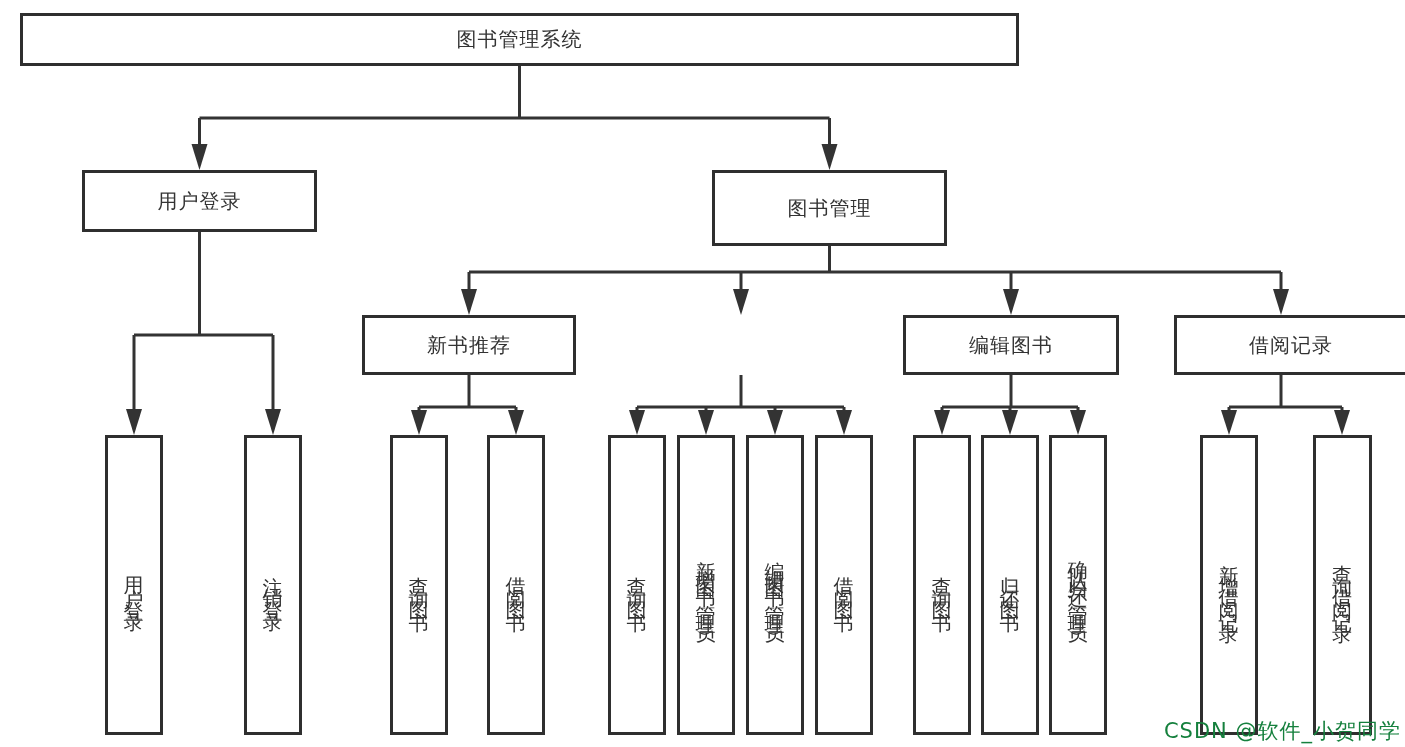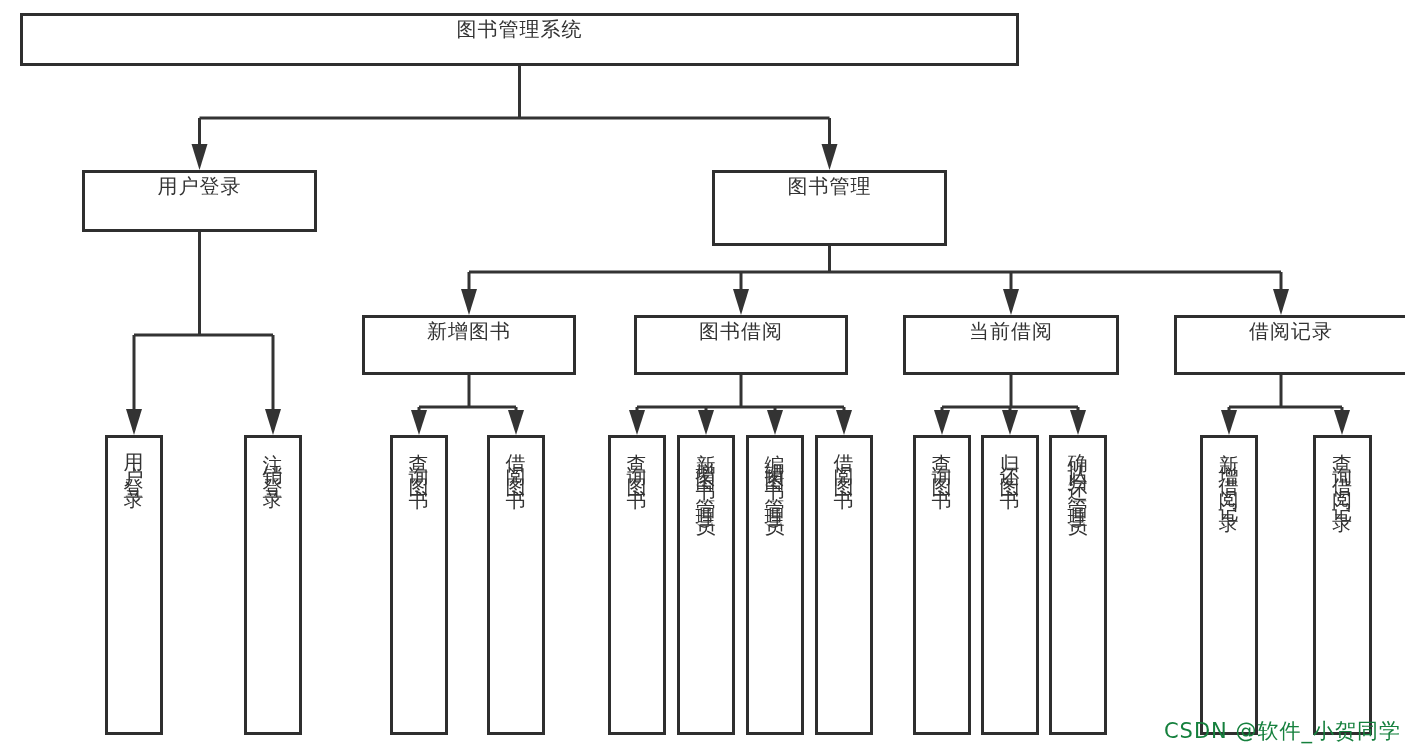--- a/index.html
+++ b/index.html
@@ -5,21 +5,21 @@
   html,body { margin:0; padding:0; background:#ffffff; }
   .canvas {
     position:relative; width:1405px; height:747px; background:#ffffff;
     font-family:"DejaVu Sans","Liberation Sans",sans-serif;
     overflow:hidden;
   }
   svg.wires { position:absolute; left:0; top:0; }
   .node {
     position:absolute; box-sizing:border-box;
     border:3px solid #2f2f2f; background:#ffffff;
-    display:flex; align-items:flex-start; justify-content:center;
+    display:flex; align-items:center; justify-content:center;
     color:#333333; font-size:20px; letter-spacing:1px;
   }
   .node.v span {
     writing-mode:vertical-lr; text-orientation:mixed;
     letter-spacing:12px; line-height:1; white-space:nowrap;
   }
   .watermark {
     position:absolute; right:4px; bottom:2px;
     font-size:21px; color:#15803d; letter-spacing:1px;
     pointer-events:none;
@@ -109,27 +109,24 @@
   </div>
 
   <div class="node h" style="left:82px;top:170px;width:235px;height:62px">
     <span>用户登录</span>
   </div>
   <div class="node h" style="left:712px;top:170px;width:235px;height:76px">
     <span>图书管理</span>
   </div>
 
   <div class="node h" style="left:362px;top:315px;width:214px;height:60px">
-    <span>新增图书</span>
-  </div>
-  <div class="node h" style="left:634px;top:315px;width:214px;height:60px">
-    <span>图书借阅</span>
+    <span>新书推荐</span>
   </div>
   <div class="node h" style="left:903px;top:315px;width:216px;height:60px">
-    <span>当前借阅</span>
+    <span>编辑图书</span>
   </div>
   <div class="node h" style="left:1174px;top:315px;width:234px;height:60px">
     <span>借阅记录</span>
   </div>
 
   <div class="node v" style="left:105px;top:435px;width:58px;height:300px">
     <span>用户登录</span>
   </div>
   <div class="node v" style="left:244px;top:435px;width:58px;height:300px">
     <span>注销登录</span>

